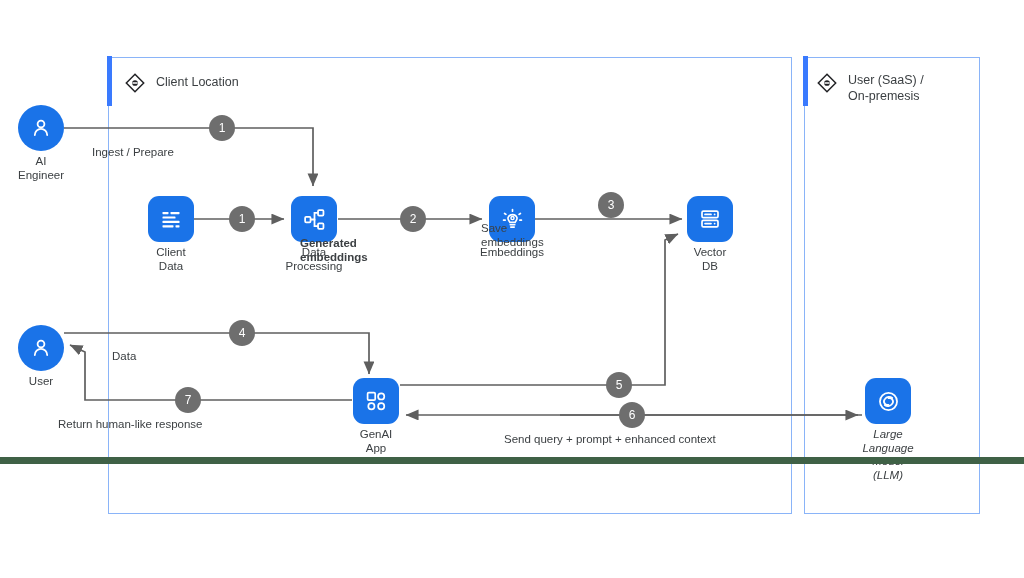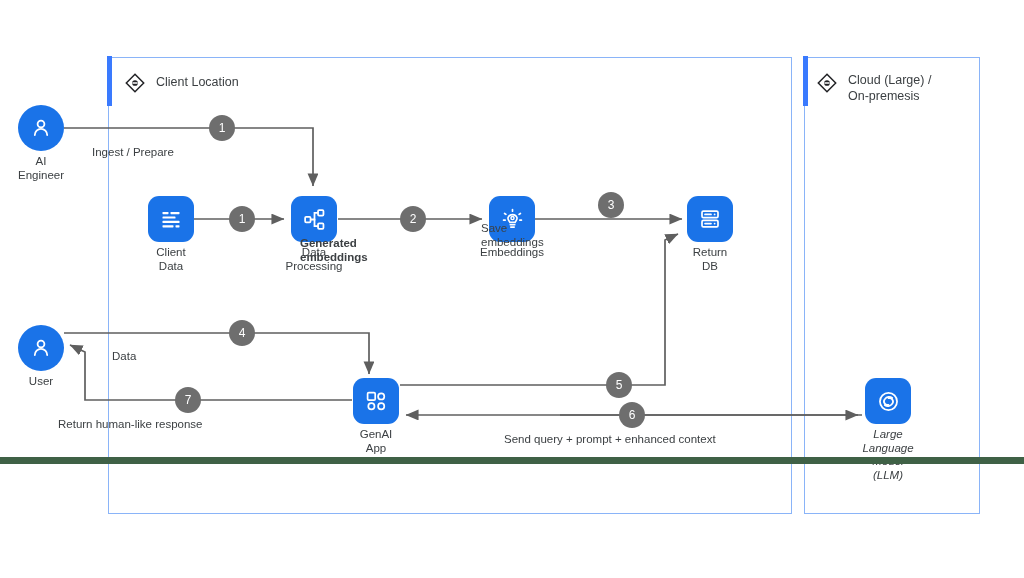--- a/index.html
+++ b/index.html
@@ -54,21 +54,21 @@
   <div class="bnd-title" style="left:156px;top:74px;width:240px;">Client Location</div>
 
   <div class="boundary" style="left:804px;top:57px;width:176px;height:457px;">
     <div class="bnd-accent" style="height:50px;"></div>
   </div>
   <svg class="bnd-icon" style="left:816px;top:72px;" viewBox="0 0 24 24">
     <polygon points="12,2.5 21.5,12 12,21.5 2.5,12" fill="none" stroke="#202124" stroke-width="1.6"></polygon>
     <circle cx="12" cy="12" r="3.1" fill="#202124"></circle>
     <rect x="9.3" y="11.2" width="5.4" height="1.6" fill="#ffffff"></rect>
   </svg>
-  <div class="bnd-title" style="left:848px;top:72px;width:150px;">Cloud (Large) /
+  <div class="bnd-title" style="left:848px;top:72px;width:150px;">User (SaaS) /
 On-premesis</div>
 
   <svg id="edges" viewBox="0 0 1024 578">
     <defs>
       <marker id="ah" markerWidth="9" markerHeight="9" refX="7.4" refY="3.2" orient="auto">
         <path d="M0,0 L7.6,3.2 L0,6.4 z" fill="#5f5f5f"></path>
       </marker>
     </defs>
     <g fill="none" stroke="#5f5f5f" stroke-width="1.7">
 
@@ -157,21 +157,21 @@
         <g fill="none" stroke="#ffffff" stroke-width="1.7">
           <rect x="4" y="4.2" width="16" height="6.4" rx="1.4"></rect>
           <rect x="4" y="13.4" width="16" height="6.4" rx="1.4"></rect>
           <path d="M7,7.4 h6" stroke-linecap="round"></path>
           <path d="M7,16.6 h6" stroke-linecap="round"></path>
           <circle cx="16.6" cy="7.4" r="0.9" fill="#ffffff" stroke="none"></circle>
           <circle cx="16.6" cy="16.6" r="0.9" fill="#ffffff" stroke="none"></circle>
         </g>
       </svg>
     </div>
-    <div class="node-label" style="left:-42px;top:50px;">Return
+    <div class="node-label" style="left:-42px;top:50px;">Vector
 DB</div>
   </div>
 
   <div class="node" style="left:18px;top:325px;">
     <div class="node-circle">
       <svg width="24" height="24" viewBox="0 0 24 24">
         <circle cx="12" cy="8" r="3.4" fill="none" stroke="#ffffff" stroke-width="1.8"></circle>
         <path d="M5.8,19 a6.2,6.2 0 0 1 12.4,0" fill="none" stroke="#ffffff" stroke-width="1.8" stroke-linecap="round"></path>
       </svg>
     </div>

